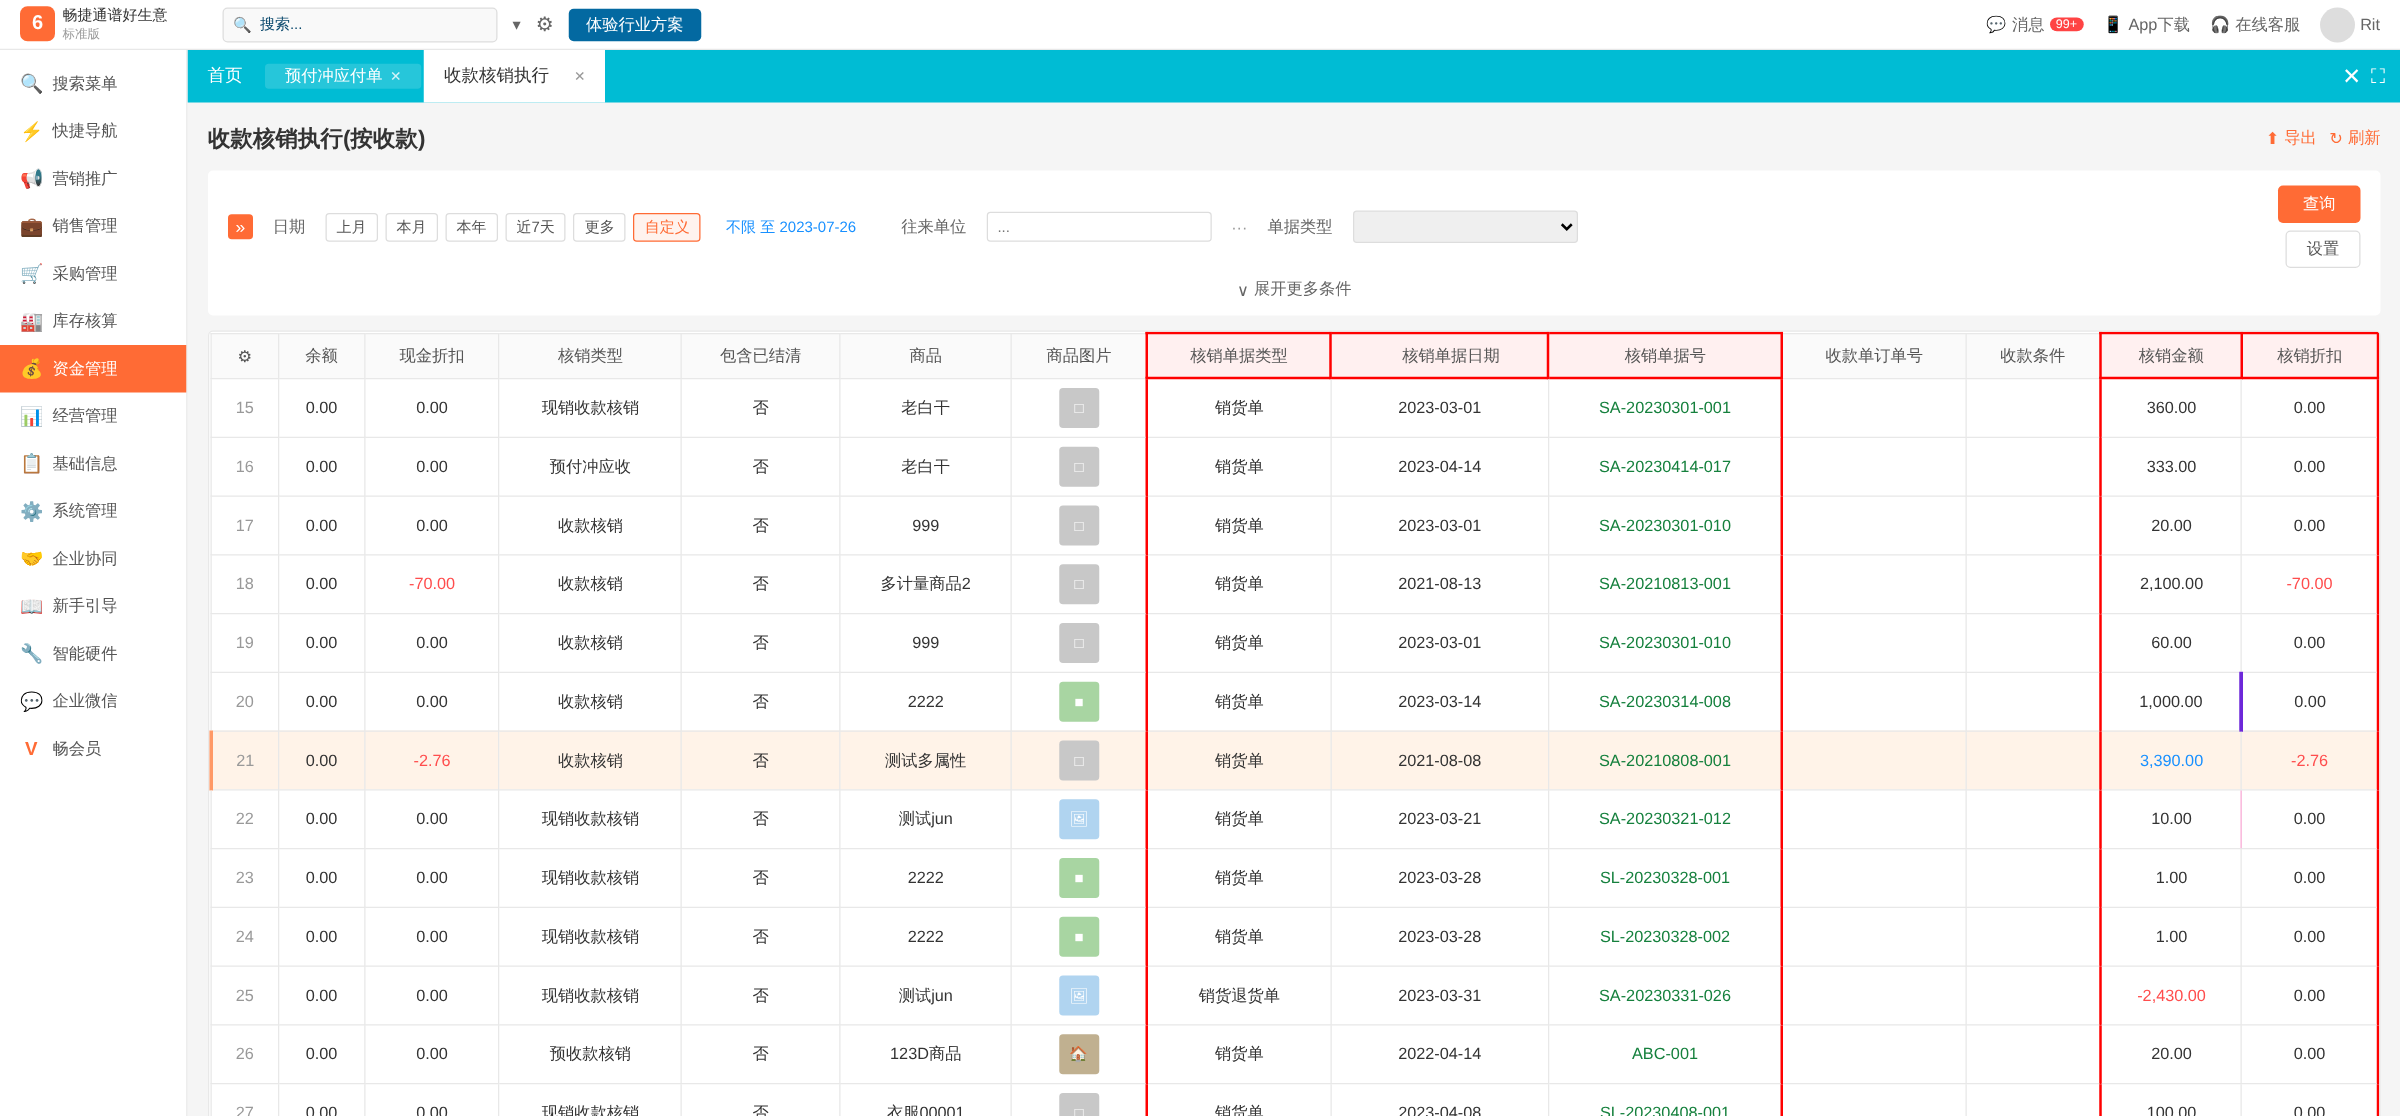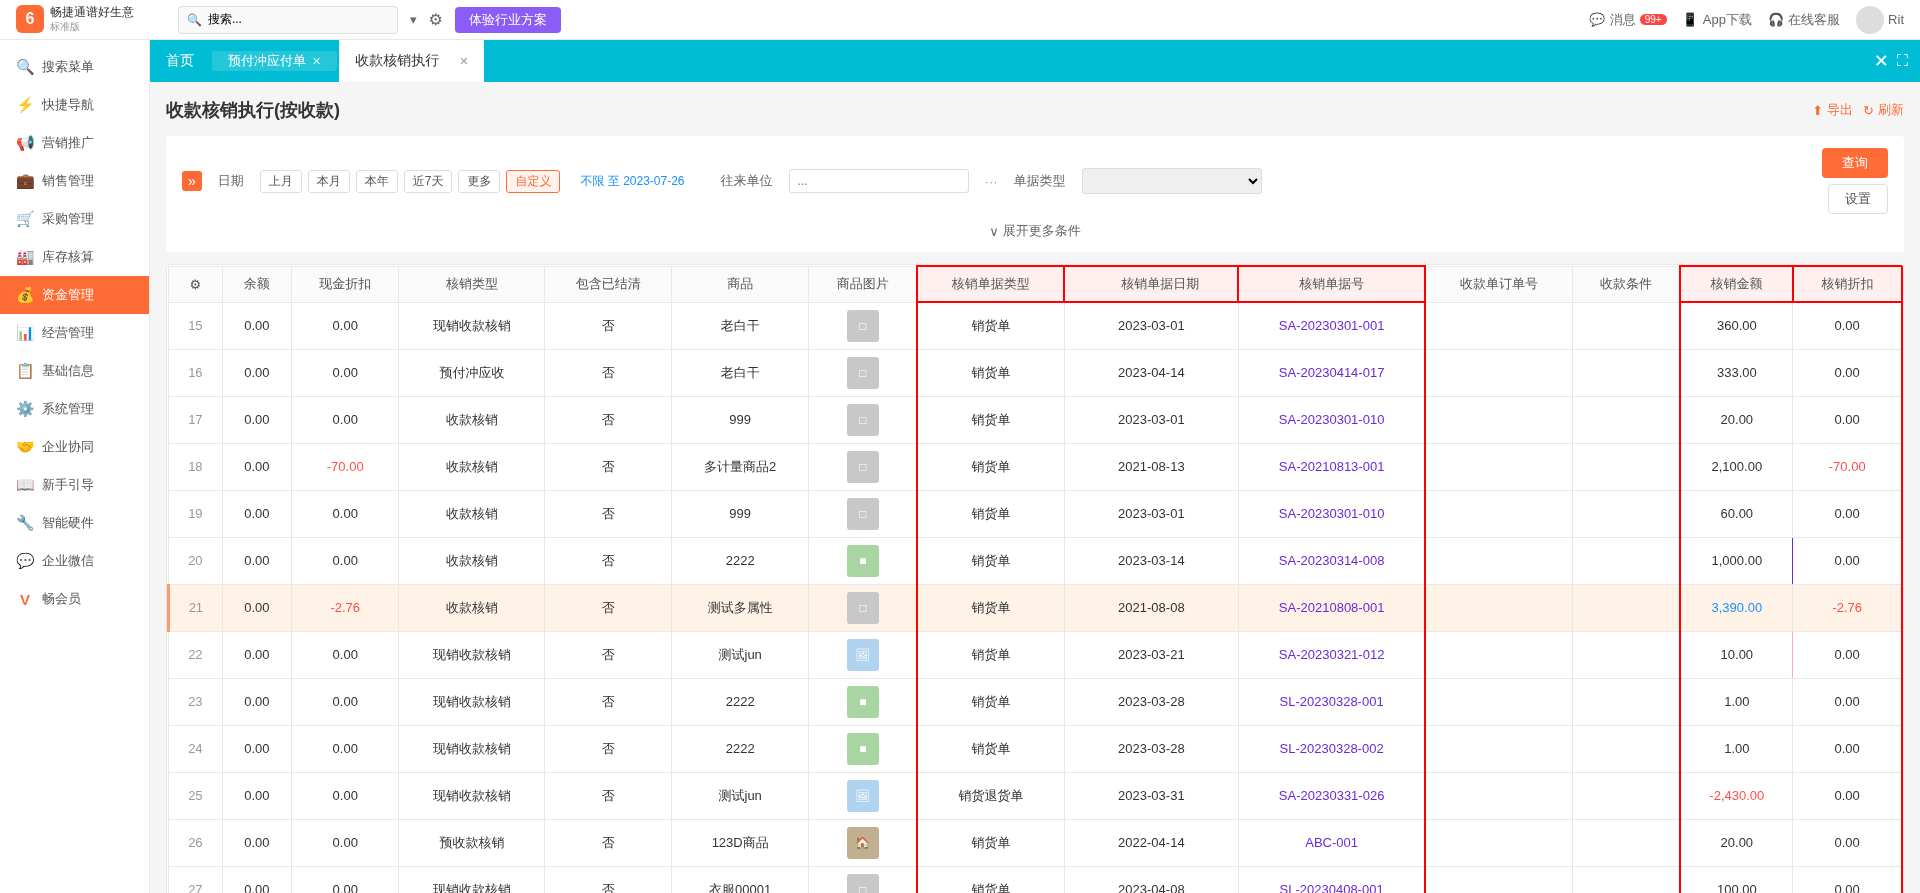--- a/index.html
+++ b/index.html
@@ -7,21 +7,21 @@
 
     
     .top-bar { height: 40px; background: #fff; display: flex; align-items: center; padding: 0 16px; border-bottom: 1px solid #e8e8e8; gap: 12px; }
     .top-bar-logo { display: flex; align-items: center; gap: 6px; width: 150px; }
     .logo-icon { width: 28px; height: 28px; background: #ff6b35; border-radius: 6px; display: flex; align-items: center; justify-content: center; color: white; font-size: 16px; font-weight: bold; }
     .logo-text { font-size: 12px; color: #333; line-height: 1.2; }
     .logo-sub { font-size: 10px; color: #999; }
     .search-box { width: 220px; height: 28px; border: 1px solid #ddd; border-radius: 4px; padding: 0 8px; font-size: 12px; background: #f9f9f9; color: #bbb; display: flex; align-items: center; gap: 6px; }
     .top-bar-dropdown { color: #666; cursor: pointer; }
     .top-bar-gear { color: #666; cursor: pointer; font-size: 16px; }
-    .top-bar-btn { background: #8b5cf6; color: white; border: none; border-radius: 4px; padding: 4px 14px; font-size: 13px; cursor: pointer; }
+    .top-bar-btn { background: #0369a1; color: white; border: none; border-radius: 4px; padding: 4px 14px; font-size: 13px; cursor: pointer; }
     .top-bar-right { display: flex; align-items: center; gap: 16px; margin-left: auto; }
     .top-bar-right-item { display: flex; align-items: center; gap: 4px; color: #666; font-size: 13px; cursor: pointer; }
     .badge { background: #ff4444; color: white; border-radius: 10px; padding: 0 5px; font-size: 10px; }
     .user-avatar { width: 28px; height: 28px; background: #ddd; border-radius: 50%; }
     .rit-text { color: #666; font-size: 13px; }
 
     
     .main-layout { display: flex; height: 853px; }
 
     
@@ -55,21 +55,21 @@
     .settings-btn { background: #fff; color: #555; border: 1px solid #ddd; border-radius: 4px; padding: 5px 16px; font-size: 13px; cursor: pointer; }
     .filter-right { display: flex; flex-direction: column; gap: 6px; align-items: flex-end; margin-left: auto; }
 
     
     .table-container { background: #fff; border-radius: 4px; overflow: hidden; border: 1px solid #e8e8e8; }
     .data-table { width: 100%; border-collapse: collapse; font-size: 13px; }
     .data-table th { background: #fafafa; border: 1px solid #e8e8e8; padding: 8px 10px; text-align: center; color: #555; font-weight: normal; white-space: nowrap; }
     .data-table td { border: 1px solid #e8e8e8; padding: 7px 10px; text-align: center; color: #333; white-space: nowrap; }
     .data-table tr.highlighted td { background: #fff3e8; }
     .data-table tr.highlighted td:first-child { border-left: 3px solid #ff9966; }
-    .link-text { color: #6d28d9; cursor: pointer; text-decoration: none; }
+    .link-text { color: #15803d; cursor: pointer; text-decoration: none; }
 
     
     ::-webkit-scrollbar { width: 6px; height: 6px; }
     ::-webkit-scrollbar-thumb { background: #ccc; border-radius: 3px; }
     .img-placeholder-blue { width: 32px; height: 32px; background: #b0d4f0; border-radius: 3px; display: inline-flex; align-items: center; justify-content: center; color: #fff; font-size: 12px; }
     .img-placeholder-green { width: 32px; height: 32px; background: #a8d5a2; border-radius: 3px; display: inline-flex; align-items: center; justify-content: center; color: #fff; font-size: 12px; }
     .img-placeholder-gray { width: 32px; height: 32px; background: #c8c8c8; border-radius: 3px; display: inline-flex; align-items: center; justify-content: center; color: #fff; font-size: 12px; }
 
     
     .nav-tab-bar { display: flex; align-items: center; background: #00bcd4; height: 42px; }
@@ -85,21 +85,21 @@
 <div class="top-bar">
   <div class="top-bar-logo">
     <div class="logo-icon">6</div>
     <div>
       <div class="logo-text">畅捷通谱好生意</div>
       <div class="logo-sub">标准版</div>
     </div>
   </div>
   <div class="search-box">
     <span>🔍</span>
-    <span style="color:#000000;font-size:12px;">搜索...</span>
+    <span style="color:#0c4a6e;font-size:12px;">搜索...</span>
   </div>
   <span class="top-bar-dropdown">▾</span>
   <span class="top-bar-gear">⚙</span>
   <button class="top-bar-btn">体验行业方案</button>
   <div class="top-bar-right">
     <div class="top-bar-right-item">
       <span>💬</span>
       <span>消息</span>
       <span class="badge">99+</span>
     </div>
@@ -362,21 +362,21 @@
       <td style="">0.00</td>
       <td>收款核销</td>
       <td>否</td>
       <td>2222</td>
       <td><div class="img-placeholder-green">■</div></td>
       <td style="border-left: 2px solid #ff0000; border-right: 1px solid #e8e8e8;">销货单</td>
       <td style="border-right: 1px solid #e8e8e8;">2023-03-14</td>
       <td style="border-right: 2px solid #ff0000;"><a class="link-text">SA-20230314-008</a></td>
       <td></td>
       <td></td>
-      <td style="border-left: 2px solid #ff0000; border-right: 1px solid #6d28d9; margin-left: 13px;">1,000.00</td>
+      <td style="border-left: 2px solid #ff0000; border-right: 3px solid #6d28d9; margin-left: 13px;">1,000.00</td>
       <td style="border-right: 2px solid #ff0000;">0.00</td>
     </tr>
               <tr class="highlighted">
       <td style="color:#999;">21</td>
       <td>0.00</td>
       <td style="color:#ff4d4d;">-2.76</td>
       <td>收款核销</td>
       <td>否</td>
       <td>测试多属性</td>
       <td><div class="img-placeholder-gray">□</div></td>

